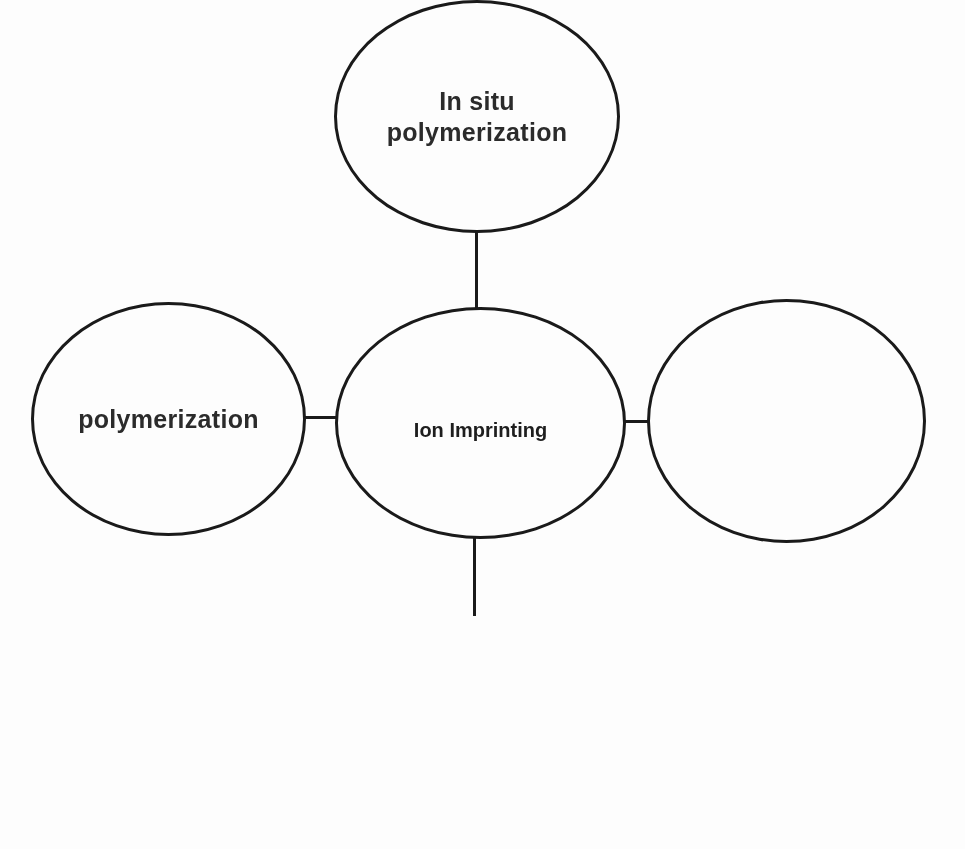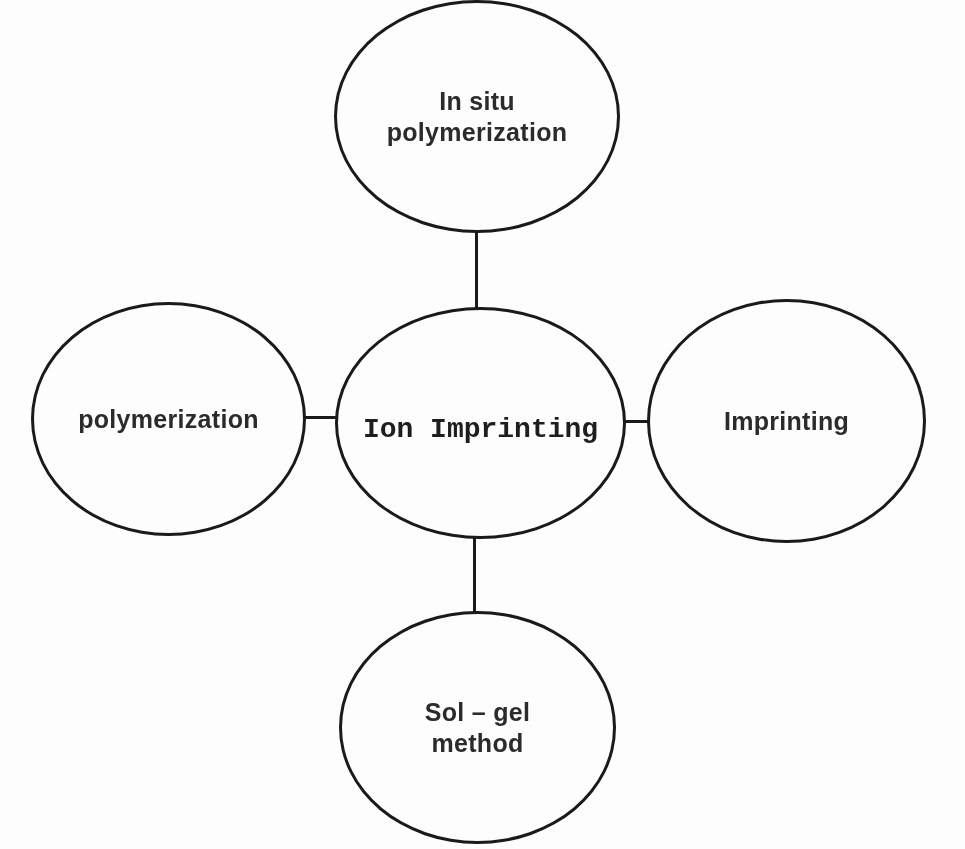--- a/index.html
+++ b/index.html
@@ -35,23 +35,23 @@
   }
   .label-sans {
     font-family: "Liberation Sans", sans-serif;
     font-weight: bold;
     font-size: 25px;
     line-height: 31px;
     color: #2b2b2b;
     letter-spacing: 0.3px;
   }
   .label-serif {
-    font-family: Liberation Mono, monospace;
+    font-family: Liberation Sans, sans-serif;
     font-weight: bold;
-    font-size: 28px;
+    font-size: 20px;
     line-height: 40px;
     color: #1e1e1e;
     padding-top: 14px;
   }
   
   .circle-top    { left: 334px; top: 0px;   width: 286px; height: 233px; }
   .circle-center { left: 335px; top: 307px; width: 291px; height: 232px; }
   .circle-left   { left: 31px;  top: 302px; width: 275px; height: 234px; }
   .circle-right  { left: 647px; top: 299px; width: 279px; height: 244px; }
   .circle-bottom { left: 339px; top: 611px; width: 277px; height: 233px; }
@@ -84,24 +84,17 @@
   </div>
 
   <div class="circle circle-center">
     <div class="label-serif">
       <div>Ion Imprinting</div>
     </div>
   </div>
 
   <div class="circle circle-right">
     <div class="label-sans">
-      <div>Imprinting</div>
     </div>
   </div>
 
-  <div class="circle circle-bottom">
-    <div class="label-sans">
-      <div>Sol – gel</div>
-      <div>method</div>
-    </div>
-  </div>
 
 </div>
 
 </body></html>

